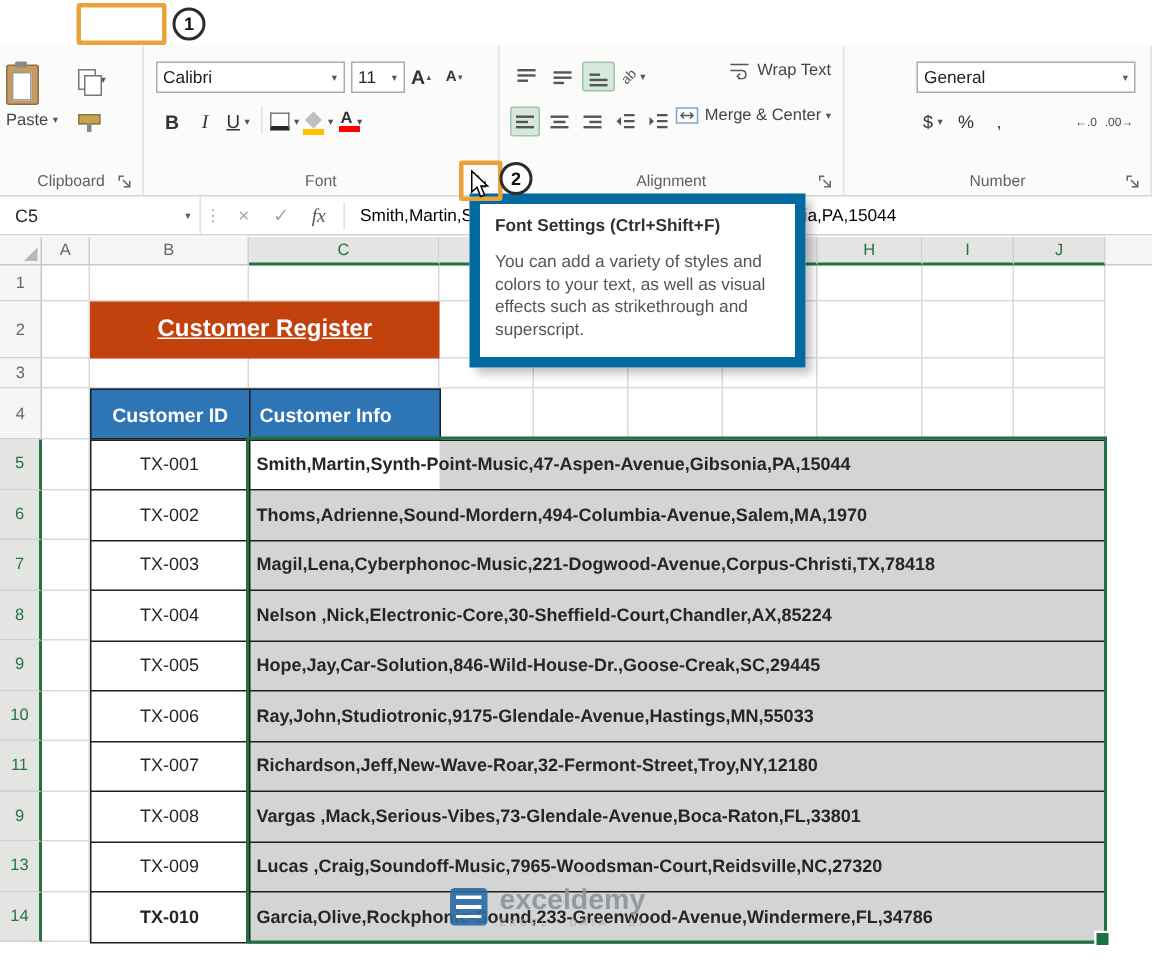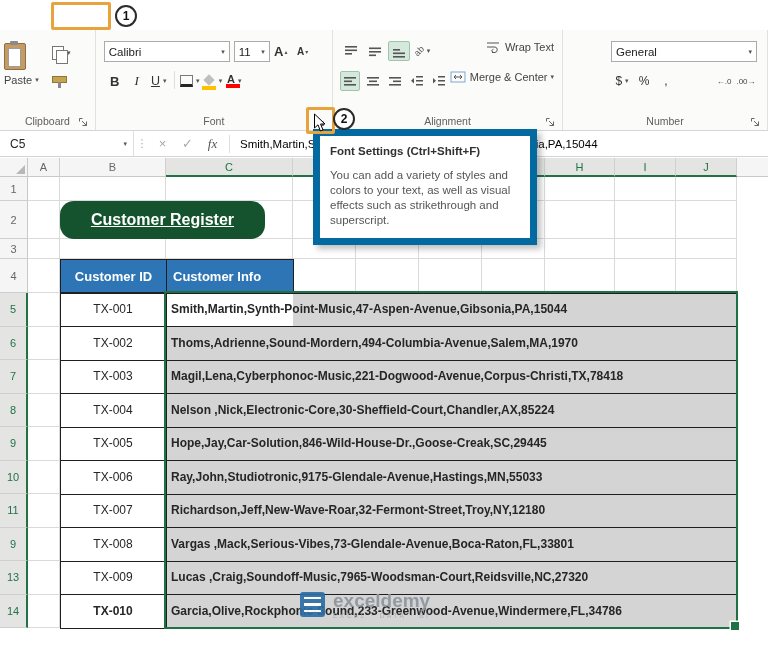--- a/index.html
+++ b/index.html
@@ -138,23 +138,23 @@
 
   .sel-fill{position:absolute;left:166px;top:135px;width:571px;height:335px;background:#D4D4D4;z-index:1;}
   .active-cell{position:absolute;left:166px;top:135px;width:127px;height:33.5px;background:#fff;z-index:2;}
   .idcell{position:absolute;left:60px;width:106px;height:33.5px;background:#fff;line-height:33.5px;
           text-align:center;font-size:12px;z-index:3;cursor:cell;}
   .infocell{position:absolute;left:166px;width:571px;height:33.5px;line-height:33.5px;font-weight:bold;
           font-size:12px;padding-left:5px;white-space:nowrap;overflow:hidden;z-index:3;
           box-sizing:border-box;cursor:cell;}
   .blkh{position:absolute;left:60px;width:677px;height:1px;background:#1f1f1f;z-index:4;}
   .blkv{position:absolute;width:1px;top:135px;height:335px;background:#1f1f1f;z-index:4;}
-  .banner{position:absolute;left:60px;top:43px;width:205px;height:38px;background:#14532d;
+  .banner{position:absolute;left:60px;top:43px;width:233px;height:38px;background:#c2410c;
           color:#fff;font-size:16px;font-weight:bold;text-decoration:underline;display:flex;
-          align-items:center;justify-content:center;z-index:3;border-radius:14px;}
+          align-items:center;justify-content:center;z-index:3;}
   .bluehdr{position:absolute;top:101px;height:34px;background:#2E75B6;color:#fff;font-size:13px;
           font-weight:bold;display:flex;align-items:center;z-index:3;box-sizing:border-box;
           border:1px solid #1f1f1f;cursor:cell;}
   .bh1{left:60px;width:107px;justify-content:center;}
   .bh2{left:166px;width:128px;padding-left:6px;}
   .green-border{position:absolute;left:164px;top:133px;width:574px;height:338px;
           border:2px solid #1E7145;box-sizing:border-box;z-index:5;pointer-events:none;}
   .fill-handle{position:absolute;left:731px;top:464px;width:8px;height:8px;background:#1E7145;
           box-shadow:0 0 0 1.5px #fff;z-index:6;cursor:crosshair;}
 

